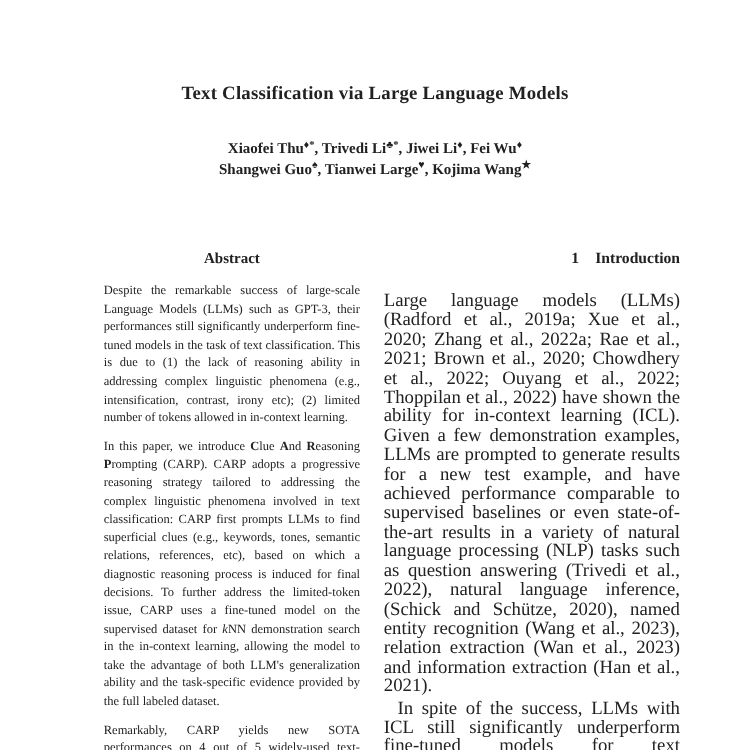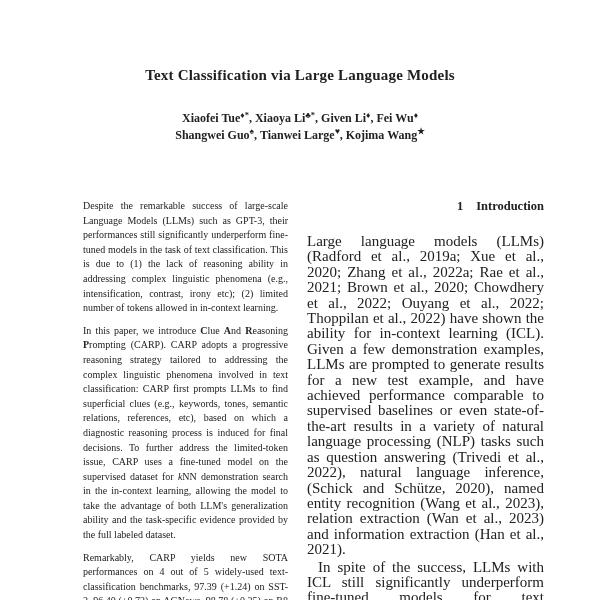--- a/index.html
+++ b/index.html
@@ -76,28 +76,29 @@
   .indent { text-indent: 11px; }
 </style>
 </head>
 <body>
 
 <div class="page">
 
   <h1 class="title">Text Classification via Large Language Models</h1>
 
   <div class="authors">
-    <div><span><span>Xiaofei Tue</span><span class="sup">♦*</span><span>, </span></span><span><span>Xiaoya Li</span><span class="sup">♣*</span><span>, </span></span><span><span>Given Li</span><span class="sup">♦</span><span>, </span></span><span><span>Fei Wu</span><span class="sup">♦</span></span></div>
+    <div><span><span>Xiaofei Thu</span><span class="sup">♦*</span><span>, </span></span><span><span>Trivedi Li</span><span class="sup">♣*</span><span>, </span></span><span><span>Jiwei Li</span><span class="sup">♦</span><span>, </span></span><span><span>Fei Wu</span><span class="sup">♦</span></span></div>
     <div><span><span>Shangwei Guo</span><span class="sup">♠</span><span>, </span></span><span><span>Tianwei Large</span><span class="sup">♥</span><span>, </span></span><span><span>Kojima Wang</span><span class="sup">★</span></span></div>
   </div>
 
   <div class="columns">
 
     <div class="col col-left">
       <div>
+        <div class="abstract-heading">Abstract</div>
         <p class="abs-p">Despite the remarkable success of large-scale Language Models (LLMs) such as GPT-3, their performances still significantly underperform fine-tuned models in the task of text classification. This is due to (1) the lack of reasoning ability in addressing complex linguistic phenomena (e.g., intensification, contrast, irony etc); (2) limited number of tokens allowed in in-context learning.</p>
         <p class="abs-p"><span>In this paper, we introduce </span><span class="bold">C</span><span>lue </span><span class="bold">A</span><span>nd </span><span class="bold">R</span><span>easoning </span><span class="bold">P</span><span>rompting (CARP). CARP adopts a progressive reasoning strategy tailored to addressing the complex linguistic phenomena involved in text classification: CARP first prompts LLMs to find superficial clues (e.g., keywords, tones, semantic relations, references, etc), based on which a diagnostic reasoning process is induced for final decisions. To further address the limited-token issue, CARP uses a fine-tuned model on the supervised dataset for </span><span class="ital">k</span><span>NN demonstration search in the in-context learning, allowing the model to take the advantage of both LLM's generalization ability and the task-specific evidence provided by the full labeled dataset.</span></p>
         <p class="abs-p">Remarkably, CARP yields new SOTA performances on 4 out of 5 widely-used text-classification benchmarks, 97.39 (+1.24) on SST-2, 96.40 (+0.72) on AGNews, 98.78 (+0.25) on R8 and 96.95 (+0.6) on R52, and</p>
       </div>
     </div>
 
     <div class="col col-right">
       <div>
         <div class="section-heading"><span class="sec-num">1</span><span>Introduction</span></div>
         <p class="body-p">Large language models (LLMs) (Radford et al., 2019a; Xue et al., 2020; Zhang et al., 2022a; Rae et al., 2021; Brown et al., 2020; Chowdhery et al., 2022; Ouyang et al., 2022; Thoppilan et al., 2022) have shown the ability for in-context learning (ICL). Given a few demonstration examples, LLMs are prompted to generate results for a new test example, and have achieved performance comparable to supervised baselines or even state-of-the-art results in a variety of natural language processing (NLP) tasks such as question answering (Trivedi et al., 2022), natural language inference, (Schick and Schütze, 2020), named entity recognition (Wang et al., 2023), relation extraction (Wan et al., 2023) and information extraction (Han et al., 2021).</p>

